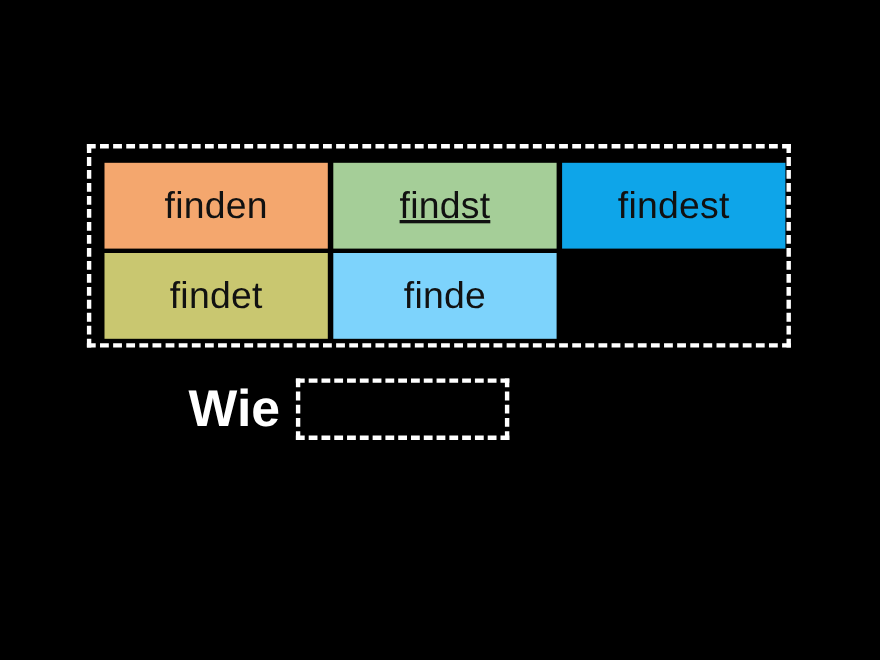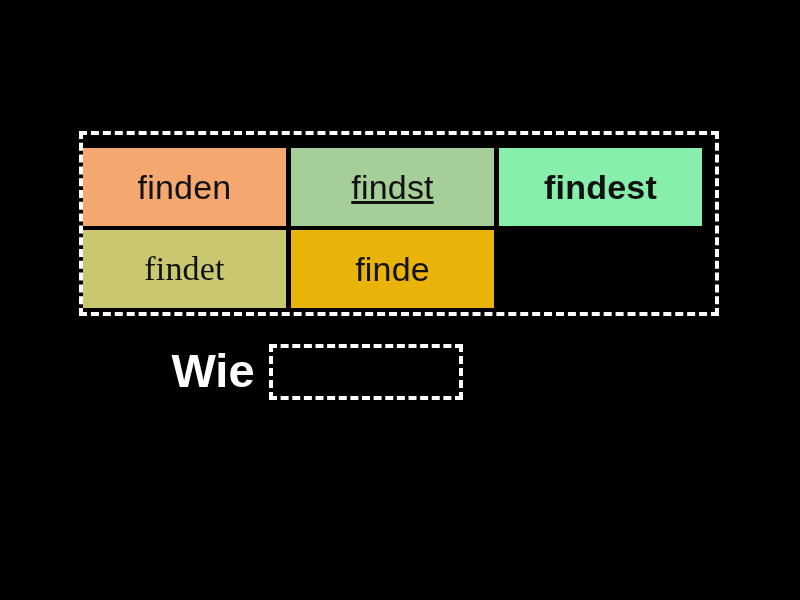--- a/index.html
+++ b/index.html
@@ -31,21 +31,21 @@
     top: 131px;
     width: 640px;
     height: 185px;
     box-sizing: border-box;
     border: 4px dashed #ffffff;
     background: #000000;
   }
 
   #tile-grid {
     position: absolute;
-    left: 0;
+    left: 12px;
     top: 13px;
     display: grid;
     grid-template-columns: 203px 203px 203px;
     grid-template-rows: 78px 78px;
     column-gap: 5px;
     row-gap: 4px;
     text-align: right;
   }
 
   .tile {
@@ -104,29 +104,29 @@
     <div id="tile-grid">
 
       <div class="tile" style="background: rgb(244, 167, 110);">
         <span>finden</span>
       </div>
 
       <div class="tile" style="background: rgb(165, 206, 152); text-decoration: underline;">
         <span>findst</span>
       </div>
 
-      <div class="tile" style="background: #86efac; font-weight: bold;">
+      <div class="tile" style="background: #0ea5e9;">
         <span>findest</span>
       </div>
 
-      <div class="tile" style="background: rgb(201, 199, 112); font-family: Liberation Serif, serif;">
+      <div class="tile" style="background: rgb(201, 199, 112);">
         <span>findet</span>
       </div>
 
-      <div class="tile" style="background: #eab308;">
+      <div class="tile" style="background: #7dd3fc;">
         <span>finde</span>
       </div>
 
       <div class="tile empty">
         <span></span>
       </div>
 
     </div>
   </div>
 

